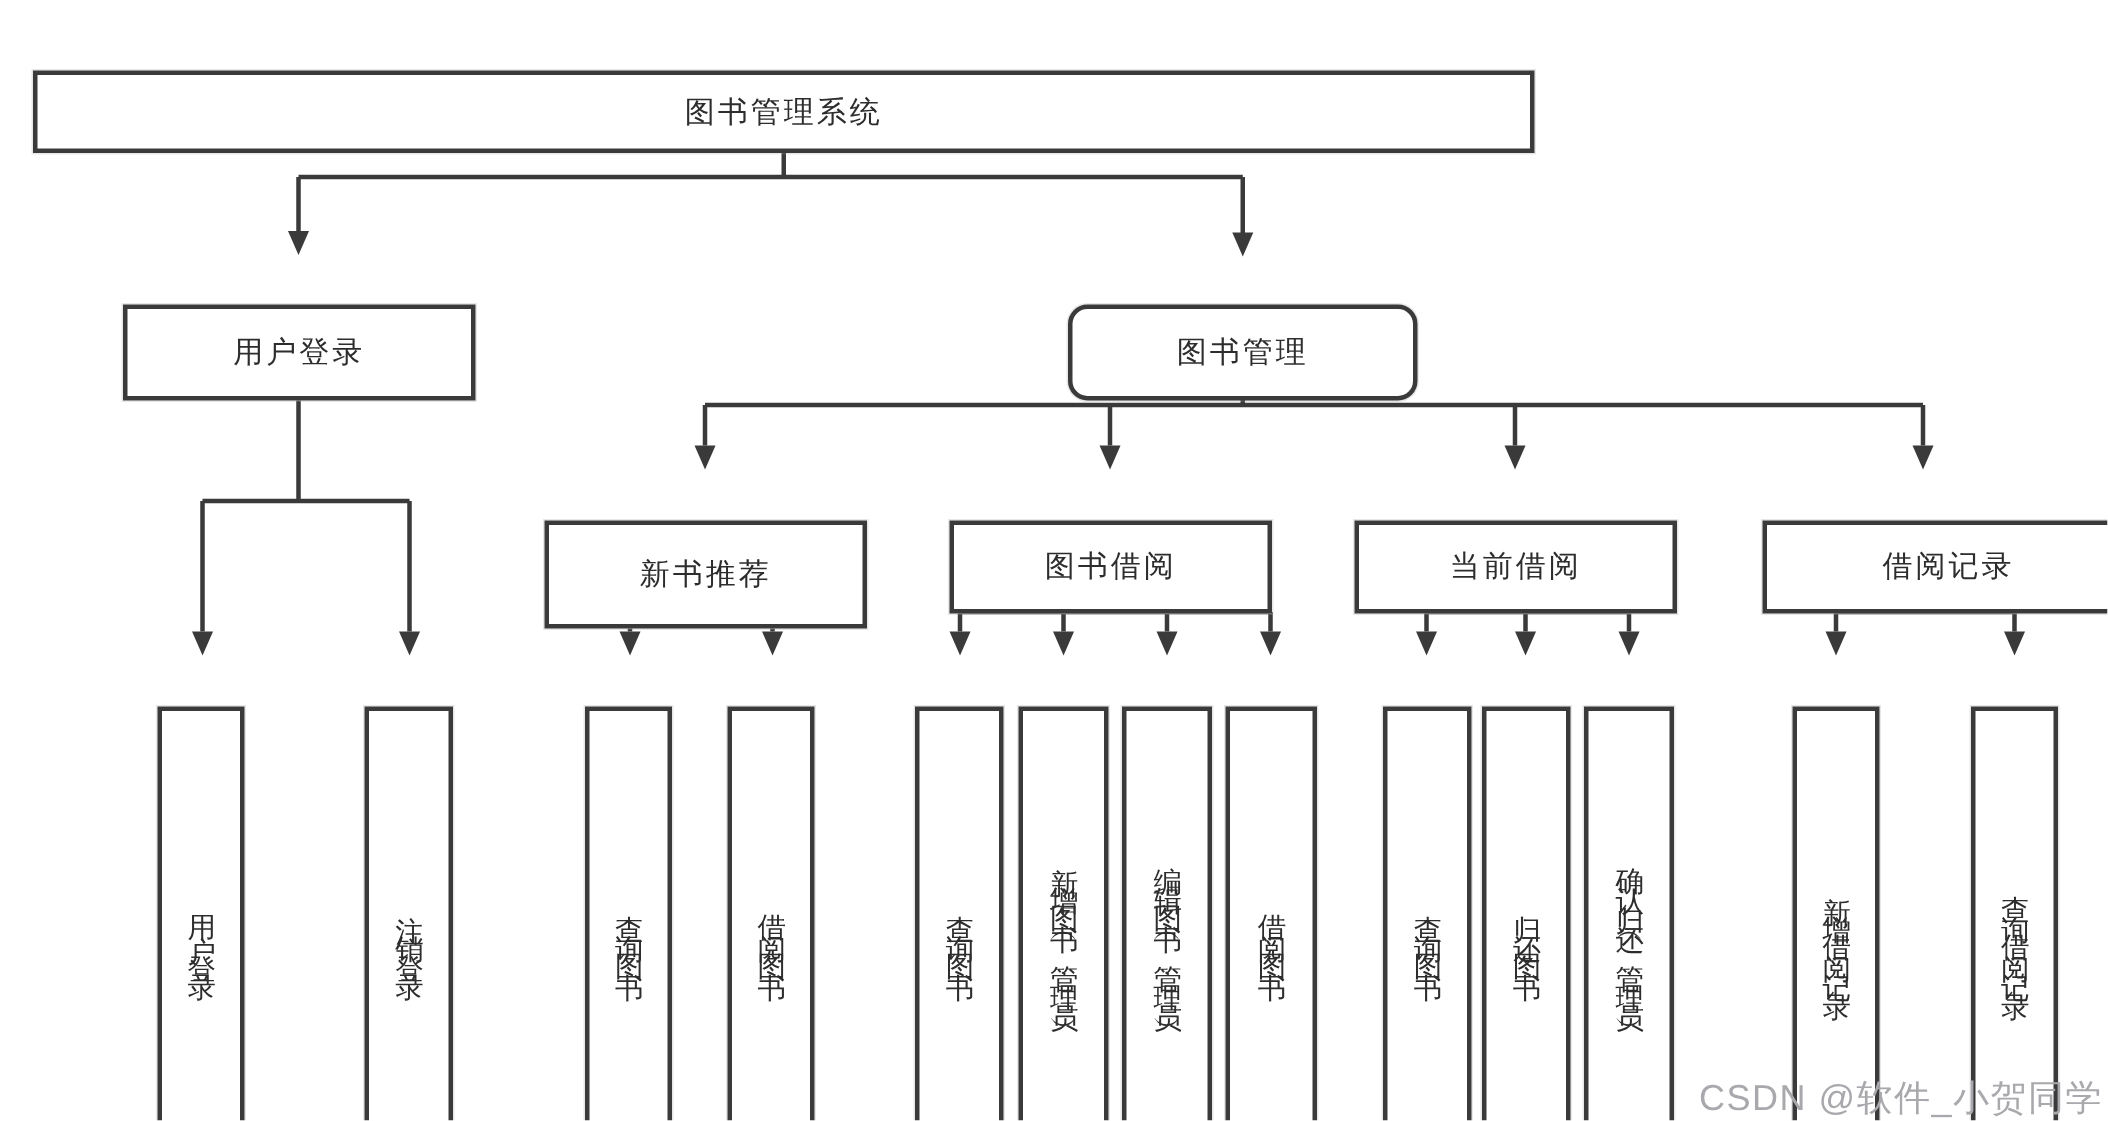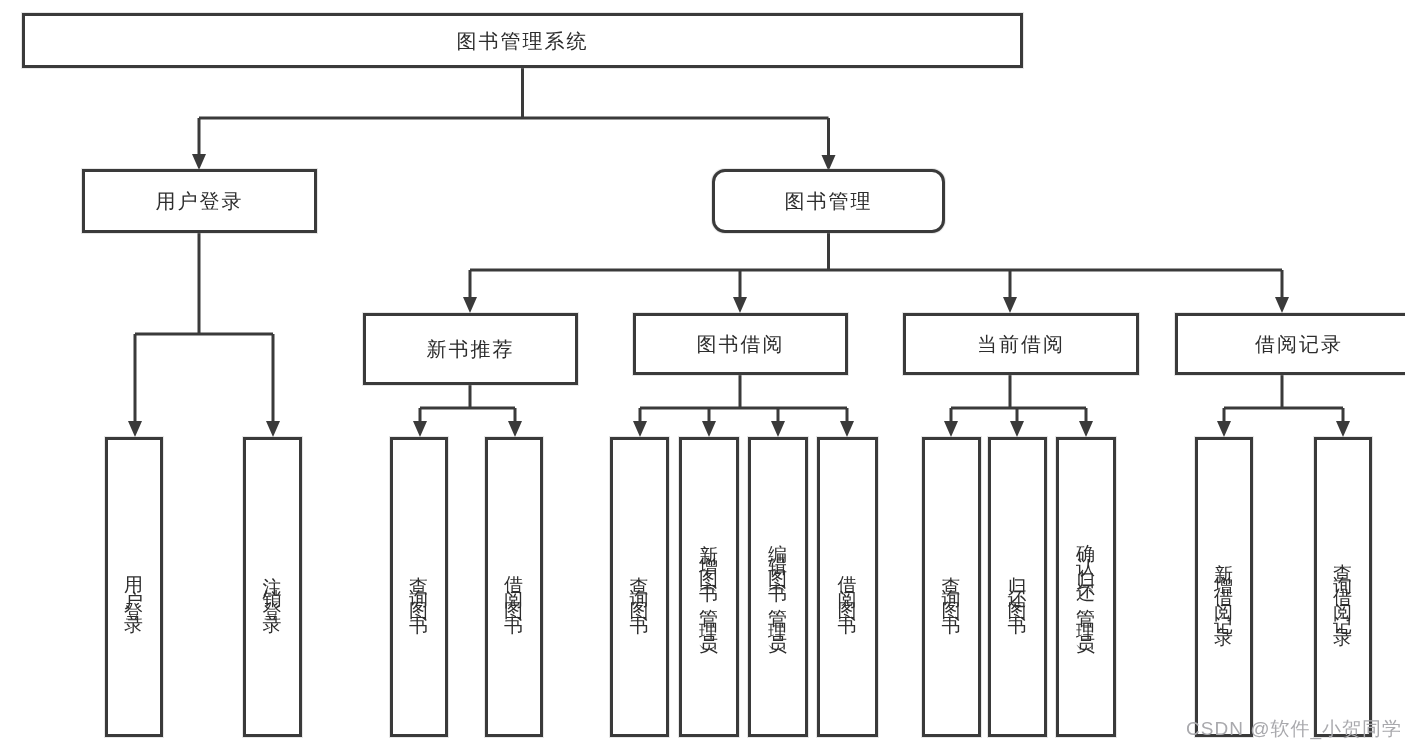--- a/index.html
+++ b/index.html
@@ -32,41 +32,42 @@
   .node {
     position: absolute;
     box-sizing: border-box;
     background: #fff;
     border: 3px solid var(--line);
     display: flex;
     align-items: center;
     justify-content: center;
     z-index: 2;
     box-shadow: 0 0 0 1px rgba(160,160,160,0.25);
+    margin-top: 34px;
   }
   .h-node span {
     font-size: 20px;
     letter-spacing: 2px;
     line-height: 1;
     white-space: nowrap;
   }
   .v-node span {
     writing-mode: vertical-rl;
     text-orientation: mixed;
     font-size: 19px;
     letter-spacing: 13px;
     line-height: 1;
     white-space: nowrap;
   }
   #watermark {
     position: absolute;
     right: 3px;
     top: 716px;
     z-index: 5;
-    font-size: 19px;
+    font-size: 24px;
     letter-spacing: 1px;
     color: var(--wm);
     white-space: nowrap;
   }
 </style>
 </head>
 <body>
 
 <div id="stage">
 
@@ -130,21 +131,21 @@
   <div class="node h-node" style="left:712px; top:169px; width:233px; height:64px;border-radius:13px;">
     <span>图书管理</span>
   </div>
 
   <div class="node h-node" style="left:363px; top:313px; width:215px; height:72px;">
     <span>新书推荐</span>
   </div>
   <div class="node h-node" style="left:633px; top:313px; width:215px; height:62px;">
     <span>图书借阅</span>
   </div>
-  <div class="node h-node" style="left:903px; top:313px; width:236px; height:62px;">
+  <div class="node h-node" style="left:903px; top:313px; width:215px; height:62px;">
     <span>当前借阅</span>
   </div>
   <div class="node h-node" style="left:1175px; top:313px; width:248px; height:62px;">
     <span>借阅记录</span>
   </div>
 
   <div class="node v-node" style="left:105px; top:437px; width:58px; height:300px;">
     <span>用户登录</span>
   </div>
   <div class="node v-node" style="left:243px; top:437px; width:59px; height:300px;">

